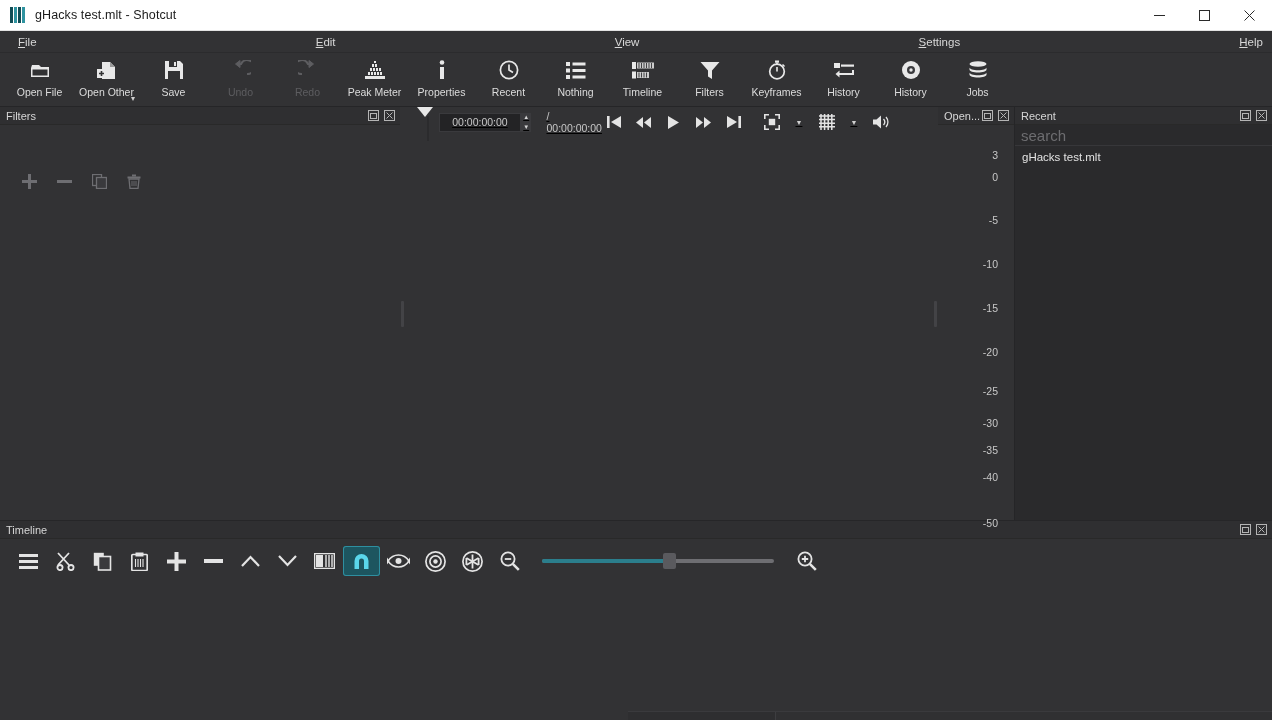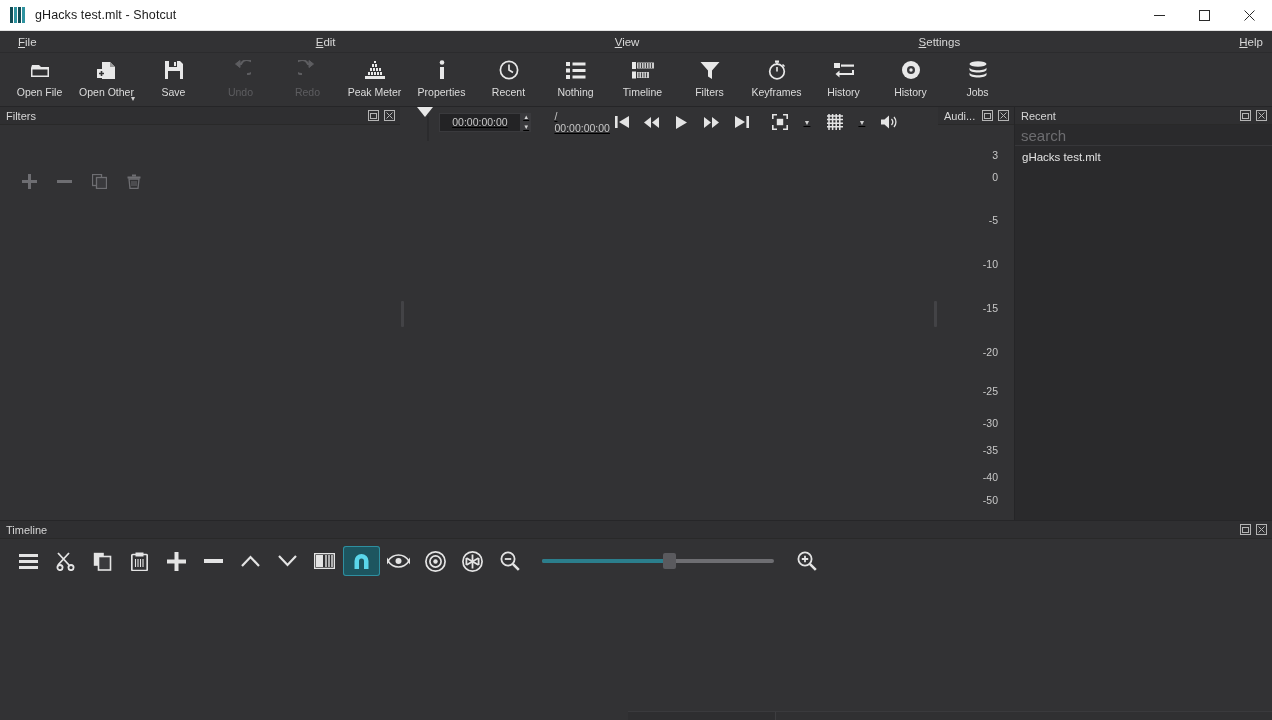--- a/index.html
+++ b/index.html
@@ -103,21 +103,21 @@
     background: #222224; border: 1px solid #2b2b2d; border-radius: 2px;
   }
   .transport { height: 30px; display: flex; align-items: center; padding-left: 12px; gap: 0; }
   .tc-field {
     width: 85px; height: 19px; background: #232325; border: 1px solid #3a3a3d;
     color: #c8c8c8; font-size: 10.5px; display: flex; align-items: center; justify-content: center;
     font-family: "Liberation Sans", sans-serif;
   }
   .spin { width: 11px; height: 19px; background: #3a3a3d; display: flex; flex-direction: column; margin-right: 5px; }
   .spin span { flex: 1; display: flex; align-items: center; justify-content: center; font-size: 6px; color: #d4d4d4; line-height: 1; }
-  .tc-total { font-size: 10.5px; color: #c7c7c7; margin-left: 18px; }
+  .tc-total { font-size: 10.5px; color: #c7c7c7; margin-left: 10px; }
   .transport-mid { flex: 1 1 auto; display: flex; align-items: center; justify-content: center; gap: 13px; margin-right: 110px; }
   .tbtn { width: 17px; height: 17px; display: flex; align-items: center; justify-content: center; }
   .tbtn svg { fill: #e4e4e4; }
   .mini-caret { font-size: 7px; color: #d0d0d0; margin-left: -8px; }
   .tabs { height: 30px; display: flex; align-items: center; padding-left: 9px; gap: 2px; }
   .ptab {
     font-size: 11px; color: #dcdcdc; padding: 4px 11px; background: #3a3a3d;
     border: 1px solid #484849; border-bottom: none; border-radius: 2px 2px 0 0;
   }
   .hsplit-dots { text-align: center; font-size: 9px; color: #56565a; letter-spacing: 1px; height: 10px; line-height: 8px; }
@@ -513,21 +513,21 @@
         </div>
       </div>
 
       <div class="hsplit-dots">······</div>
     </div>
 
     <div class="vsplit"></div>
 
     <div class="meter-panel">
       <div class="panel-head">
-        <div class="ph-title">Audi...</div>
+        <div class="ph-title">Open...</div>
         <div class="ph-btns">
           <div class="ph-btn">
             <svg width="11" height="11" viewBox="0 0 11 11">
                 <rect x="0.5" y="0.5" width="10" height="10" fill="none" stroke="#b4b4b4"></rect>
                 <rect x="2.5" y="3.5" width="6" height="5" fill="none" stroke="#b4b4b4"></rect>
               </svg>
           </div>
           <div class="ph-btn">
             <svg width="11" height="11" viewBox="0 0 11 11">
                 <rect x="0.5" y="0.5" width="10" height="10" fill="none" stroke="#b4b4b4"></rect>
@@ -540,21 +540,21 @@
         <div class="mtick" style="top:24px">3</div>
         <div class="mtick" style="top:46px">0</div>
         <div class="mtick" style="top:89px">-5</div>
         <div class="mtick" style="top:133px">-10</div>
         <div class="mtick" style="top:177px">-15</div>
         <div class="mtick" style="top:221px">-20</div>
         <div class="mtick" style="top:260px">-25</div>
         <div class="mtick" style="top:292px">-30</div>
         <div class="mtick" style="top:319px">-35</div>
         <div class="mtick" style="top:346px">-40</div>
-        <div class="mtick" style="top:369px">-50</div>
+        <div class="mtick" style="top:392px">-50</div>
       </div>
     </div>
 
     <div class="recent-panel">
       <div class="panel-head">
         <div class="ph-title">Recent</div>
         <div class="ph-btns">
           <div class="ph-btn">
             <svg width="11" height="11" viewBox="0 0 11 11">
                 <rect x="0.5" y="0.5" width="10" height="10" fill="none" stroke="#b4b4b4"></rect>

